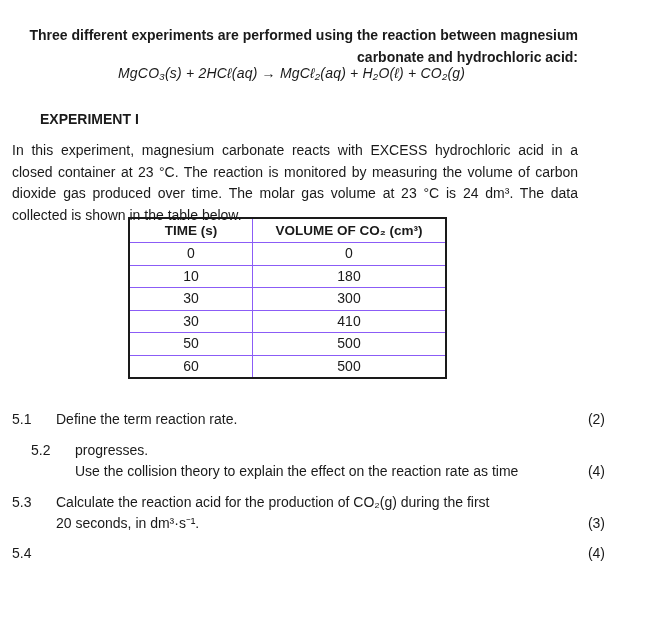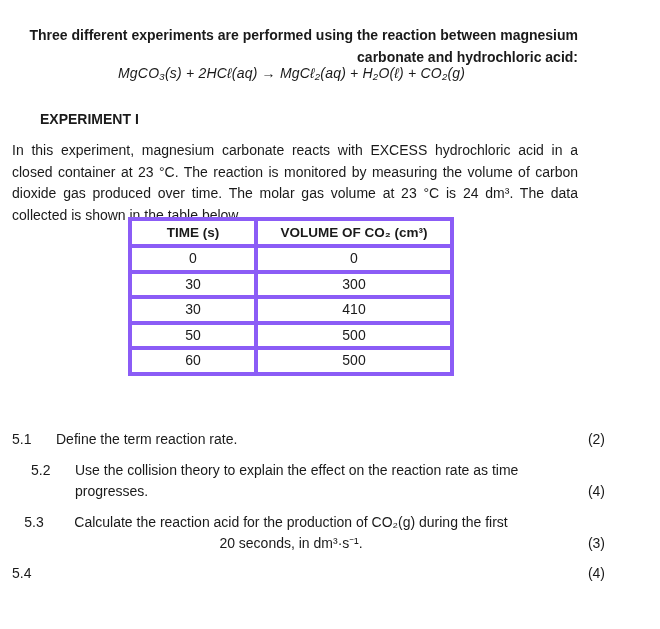--- a/index.html
+++ b/index.html
@@ -50,21 +50,21 @@
   }
   .data-table {
     position: absolute;
     top: 217px;
     left: 128px;
     border-collapse: collapse;
     border: 2px solid #1a1a1a;
     font-size: 14px;
   }
   .data-table th, .data-table td {
-    border: 4px solid #8b5cf6;
+    border: 1px solid #8b5cf6;
     text-align: center;
     vertical-align: middle;
     padding: 0 6px;
   }
   .data-table th {
     height: 23px;
     font-size: 13.5px;
     font-weight: bold;
   }
   .data-table td {
@@ -75,23 +75,23 @@
   .questions {
     position: absolute;
     top: 409px;
     left: 12px;
     width: 593px;
   }
   .question {
     display: flex;
     align-items: flex-start;
   }
-  .q-gap-a { margin-bottom: 9px; margin-top: 20px; }
+  .q-gap-a { margin-bottom: 9px; }
   .q-gap-b { margin-bottom: 9px; margin-left: 19px; }
-  .q-gap-c { margin-bottom: 8px; text-align: center; }
+  .q-gap-c { margin-bottom: 8px; }
   .q-num {
     width: 44px;
     flex-shrink: 0;
   }
   .q-text {
     width: 470px;
     flex-shrink: 0;
   }
   .q-line { white-space: nowrap; }
   .q-italic { }
@@ -119,20 +119,24 @@
         <th class="col-time">TIME (s)</th>
         <th class="col-vol">VOLUME OF CO₂ (cm³)</th>
       </tr>
     </thead>
     <tbody>
       <tr>
         <td>0</td>
         <td>0</td>
       </tr>
       <tr>
+        <td>10</td>
+        <td>180</td>
+      </tr>
+      <tr>
         <td>30</td>
         <td>300</td>
       </tr>
       <tr>
         <td>30</td>
         <td>410</td>
       </tr>
       <tr>
         <td>50</td>
         <td>500</td>
@@ -150,22 +154,22 @@
       <span class="q-num">5.1</span>
       <div class="q-text">
         <div class="q-line"><span>Define the term </span><span class="q-italic">reaction rate</span><span>.</span></div>
       </div>
       <span class="q-marks">(2)</span>
     </div>
 
     <div class="question q-gap-b">
       <span class="q-num">5.2</span>
       <div class="q-text">
+        <div class="q-line">progresses.</div>
         <div class="q-line">Use the collision theory to explain the effect on the reaction rate as time</div>
-        <div class="q-line">progresses.</div>
       </div>
       <span class="q-marks">(4)</span>
     </div>
 
     <div class="question q-gap-c">
       <span class="q-num">5.3</span>
       <div class="q-text">
         <div class="q-line">Calculate the reaction acid for the production of CO₂(g) during the first</div>
         <div class="q-line">20 seconds, in dm³·s⁻¹.</div>
       </div>

